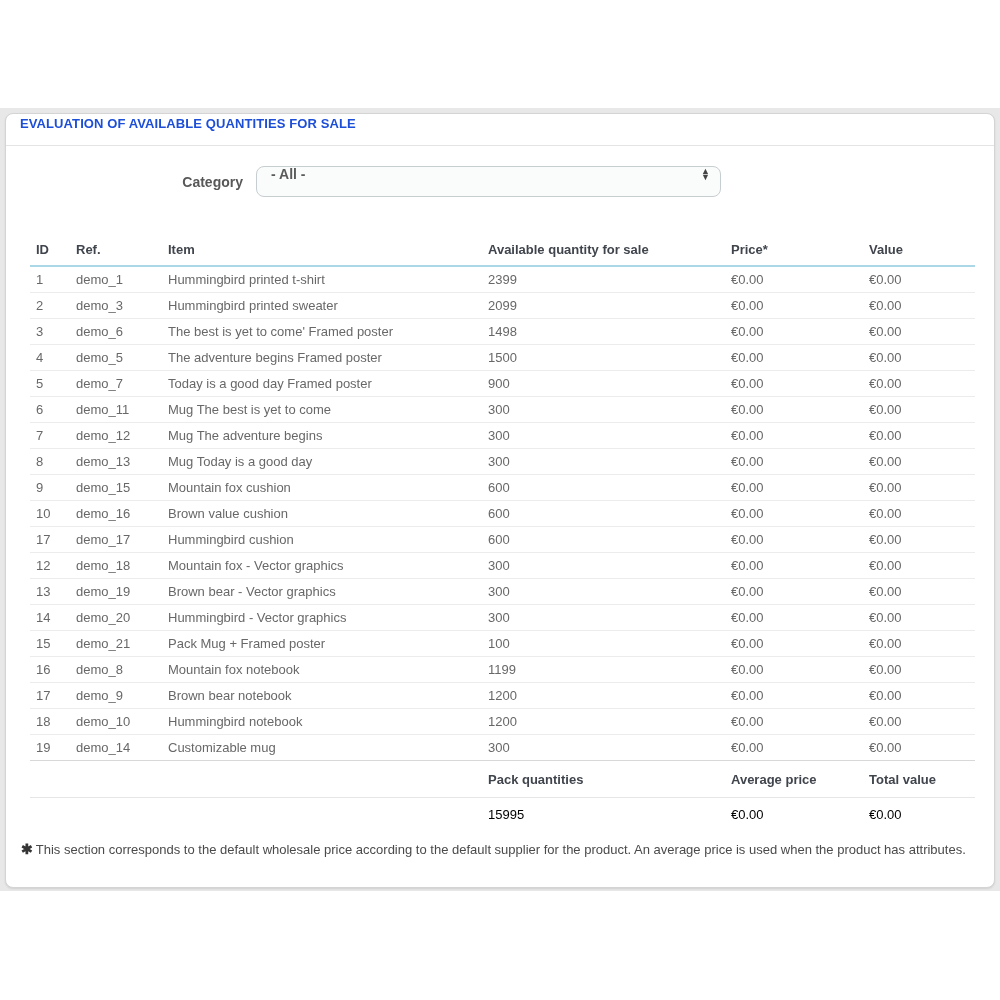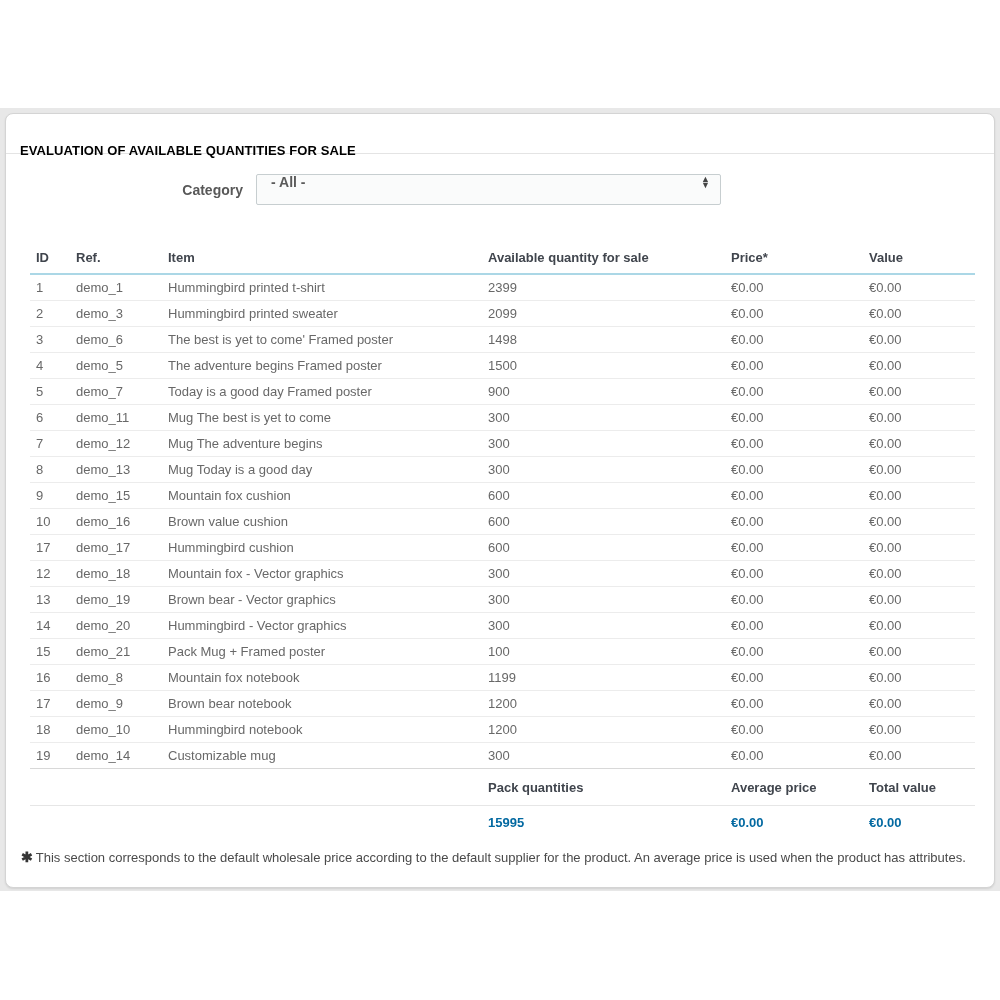--- a/index.html
+++ b/index.html
@@ -19,25 +19,25 @@
   .panel {
     position: absolute;
     top: 5px; left: 5px;
     width: 990px; height: 775px;
     background: #ffffff;
     border: 1px solid #d4d4d4;
     border-radius: 8px;
     box-shadow: 0 1px 2px rgba(0,0,0,0.10);
   }
   .panel-heading {
-    height: 40px;
-    padding: 29px 14px 0 14px;
+    height: 32px;
+    padding: 2px 14px 0 14px;
     font-size: 13px;
     font-weight: 700;
-    color: #000000;
+    color: #1d4ed8;
     letter-spacing: 0.1px;
     border-bottom: 1px solid #e4e4e4;
   }
   .filter-row {
     margin-top: 20px;
     display: flex;
     align-items: center;
     font-weight: bold;
   }
   .filter-label {
@@ -45,21 +45,21 @@
     text-align: right;
     padding-right: 13px;
     font-size: 14px;
     color: #585858;
   }
   .select-box {
     width: 465px;
     height: 31px;
     background: #fafbfb;
     border: 1px solid #c7ced0;
-    border-radius: 2px;
+    border-radius: 8px;
     display: flex;
     align-items: center;
     padding: 0 10px 16px 14px;
     cursor: pointer;
   }
   .select-value {
     flex: 1;
     font-size: 14px;
     color: #5a5a5a;
   }
@@ -100,22 +100,21 @@
   .stats-table tbody tr:last-child td { border-bottom: 1px solid #d8d8d8; }
   .stats-table tfoot td { font-size: 13px; }
   .stats-table tr.footer-head td {
     padding: 11px 6px 10px 6px;
     font-weight: 700;
     color: #40454d;
     border-bottom: 1px solid #e6e6e6;
   }
   .stats-table tr.footer-values td {
     padding: 9px 6px 8px 6px;
-    color: #0369a1;
-    font-weight: bold;
+    color: #000000;
   }
   .footnote {
     margin-top: 10px;
     padding: 0 20px 0 15px;
     font-size: 13px;
     line-height: 18px;
     color: #4a4a4a;
   }
   .footnote .asterisk {
     font-style: normal;

